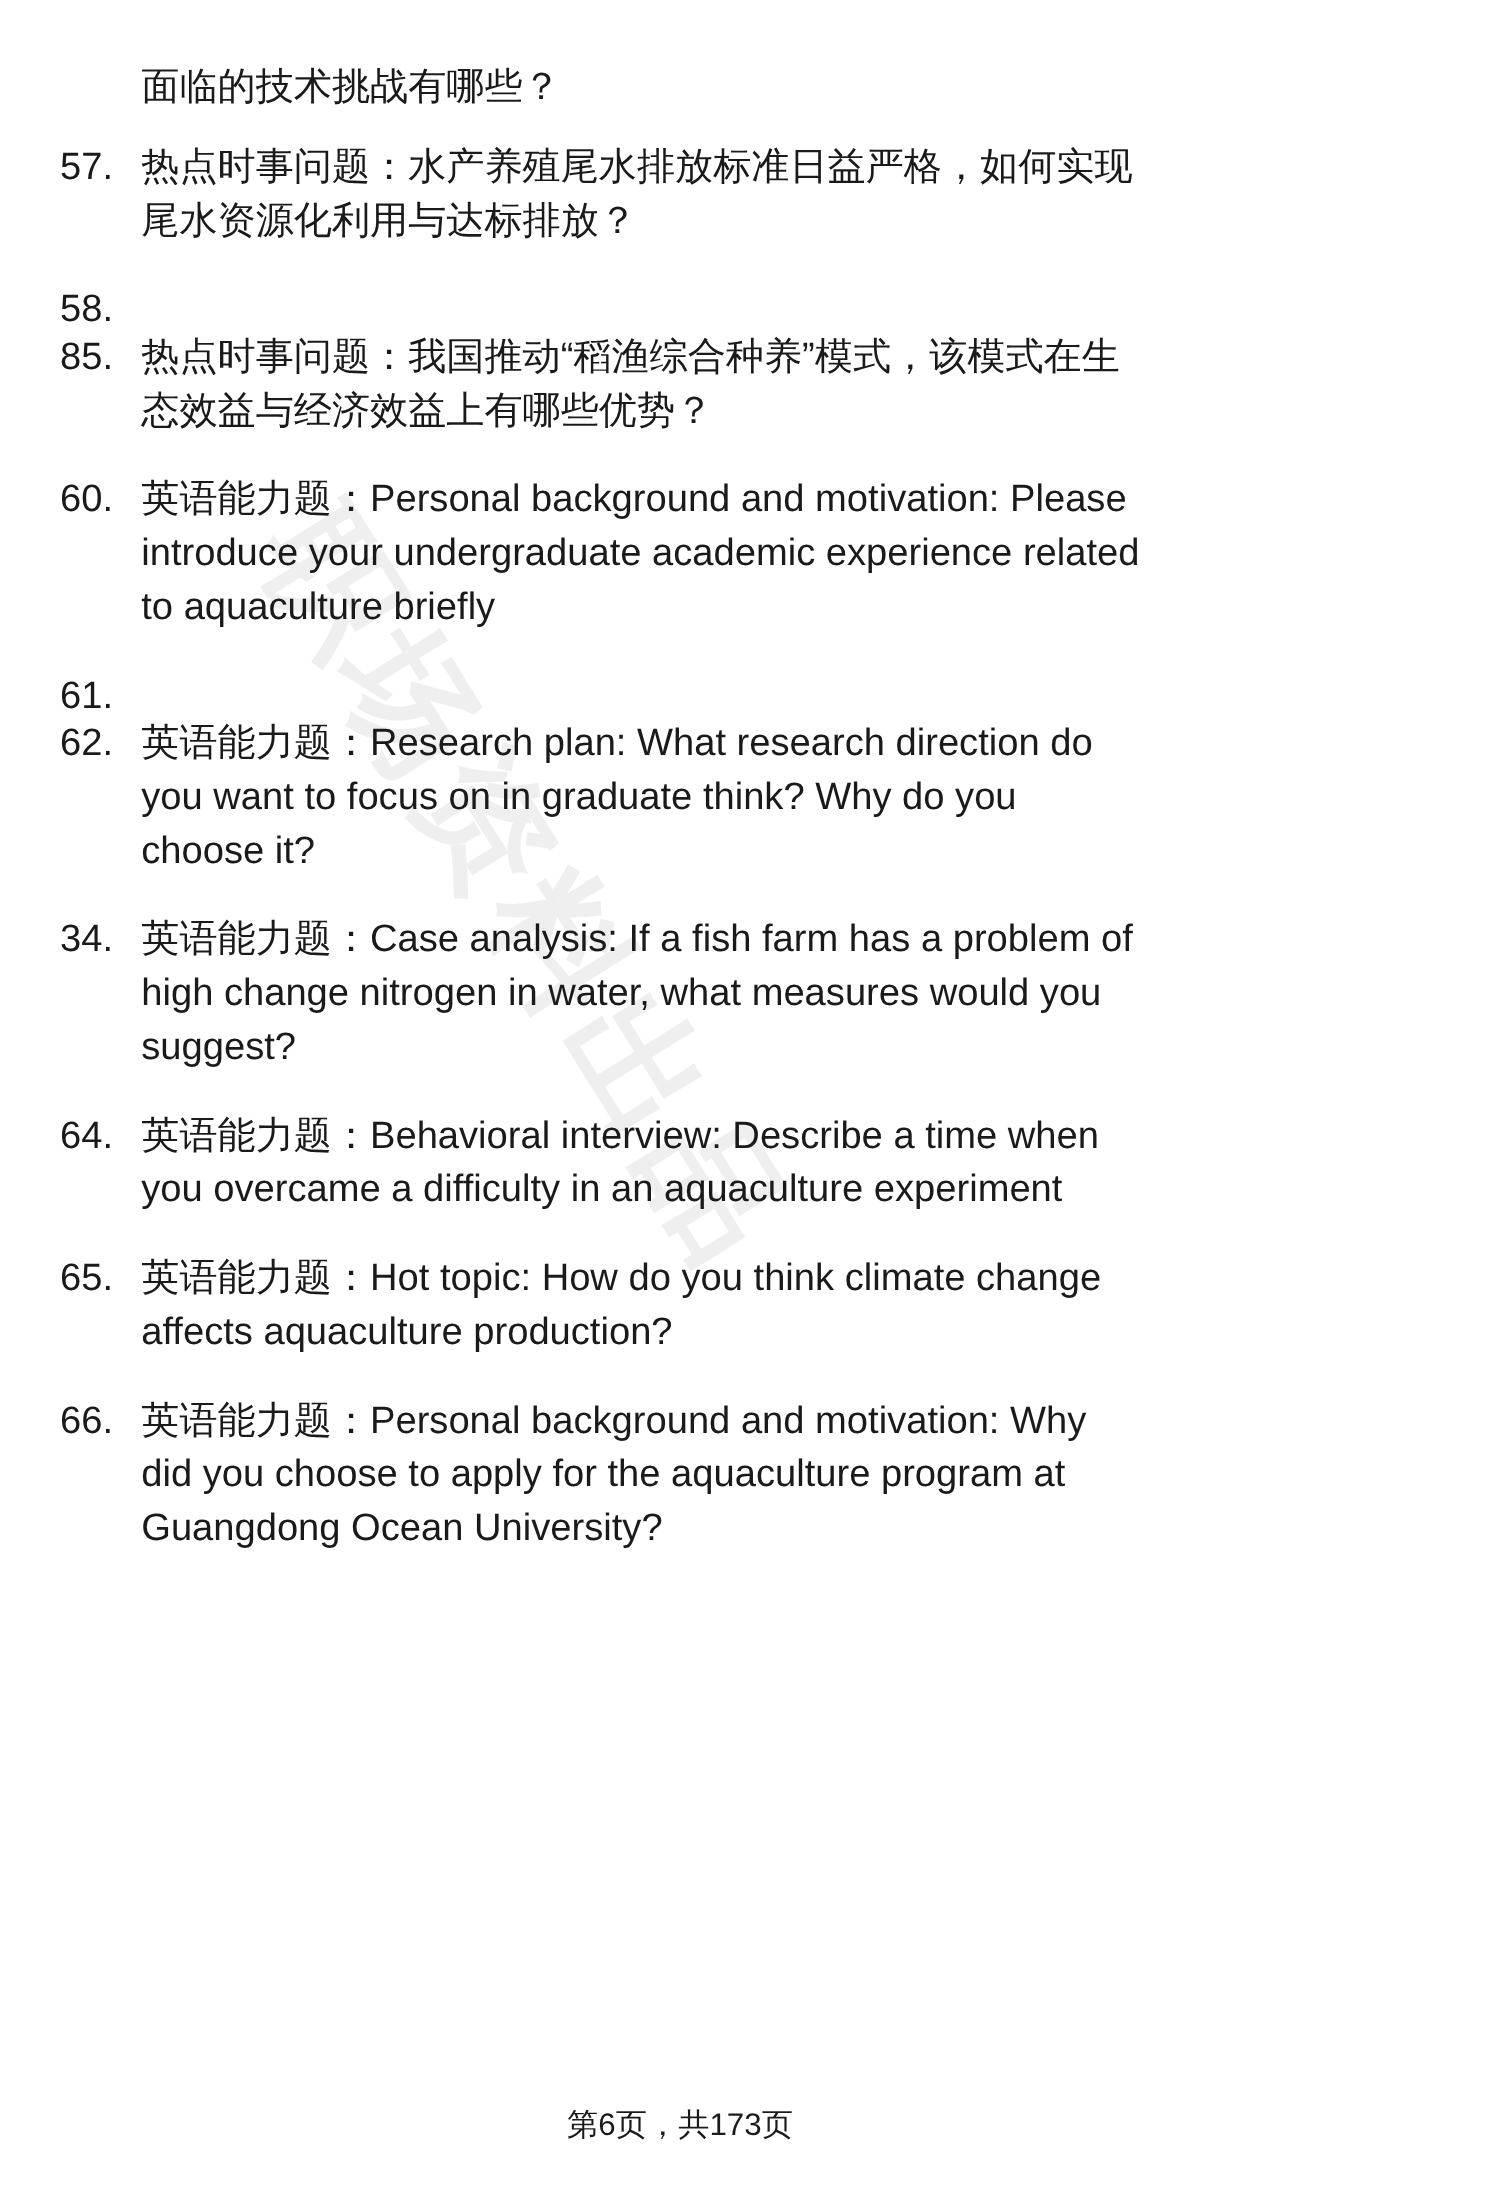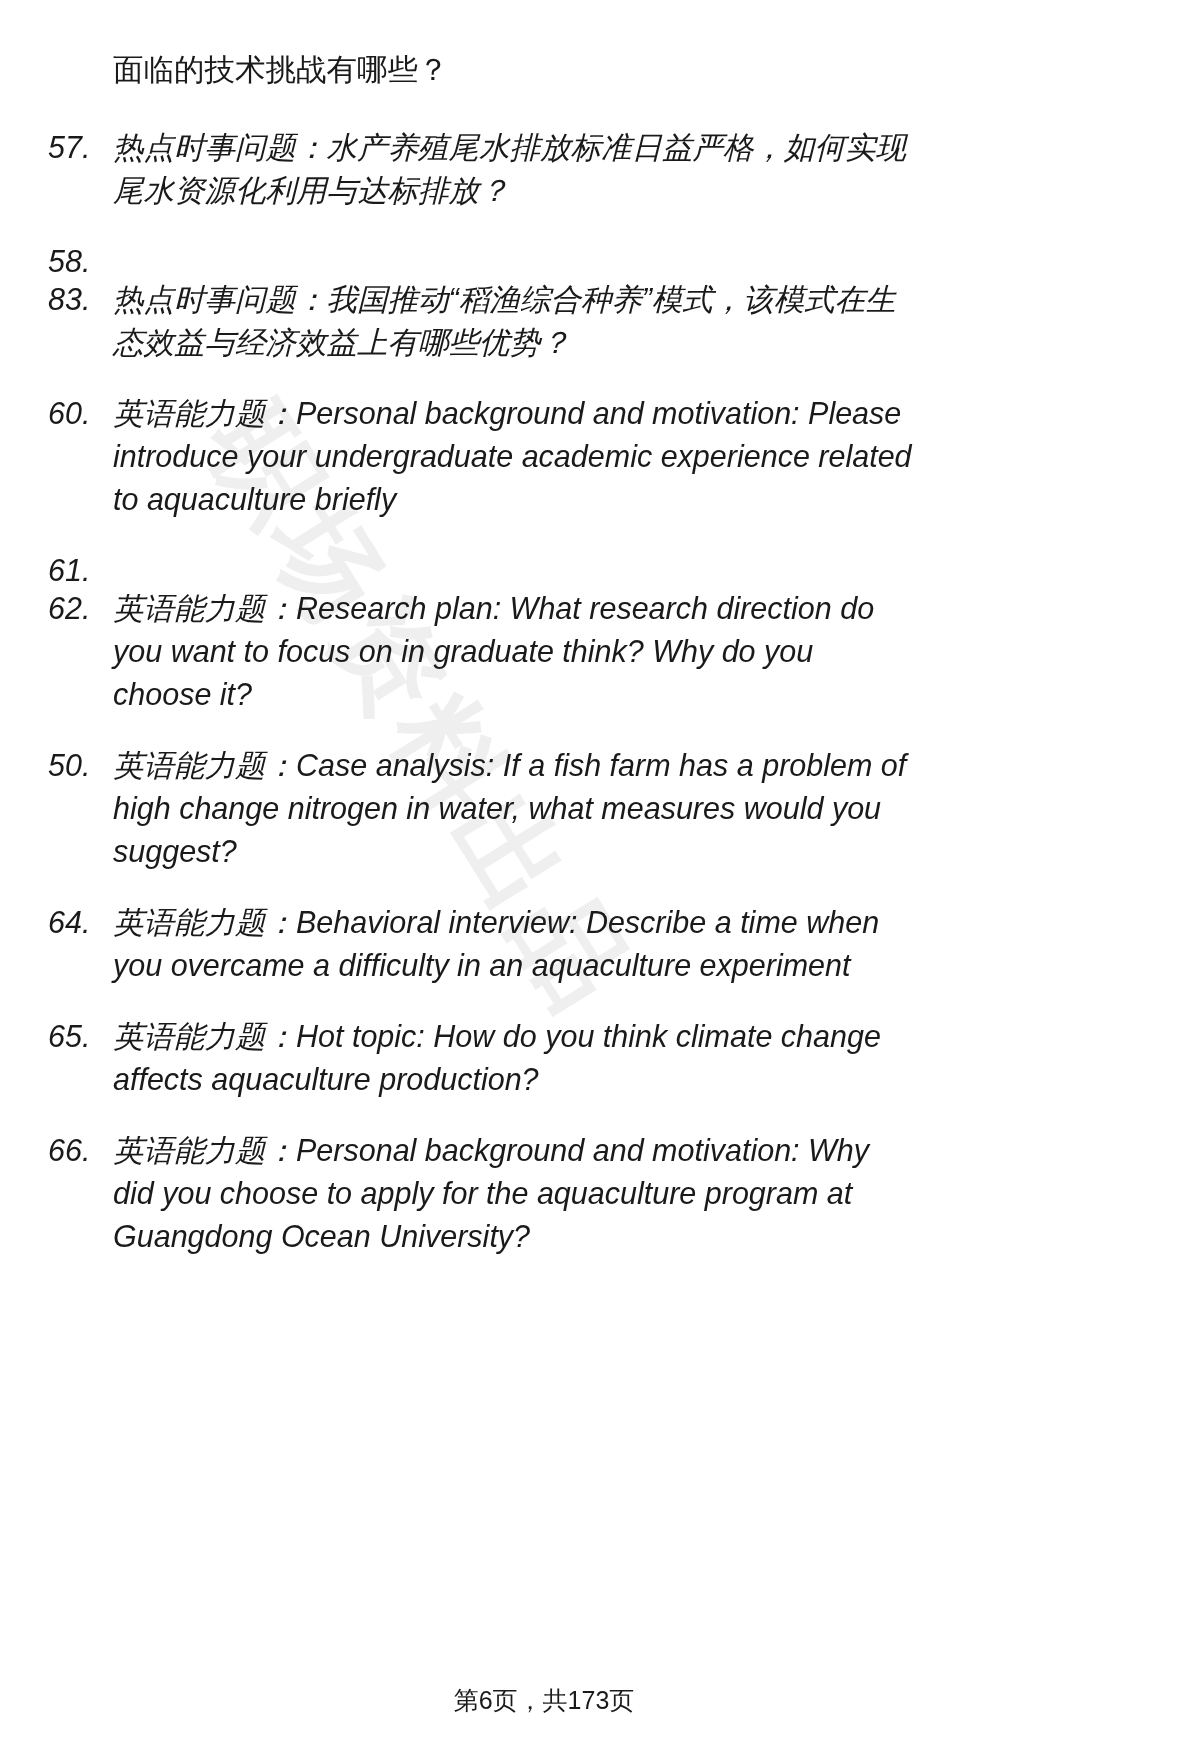--- a/index.html
+++ b/index.html
@@ -70,23 +70,22 @@
     line-height: 43px;
     color: #1a1a1a;
   }
 
   ol.question-list {
     list-style: none;
     margin: 0;
     padding: 0;
     position: absolute;
     left: 0;
-    top: 126px;
+    top: 112px;
     width: 968px;
-    font-style: italic;
   }
 
   li.question-item {
     position: relative;
     margin: 0 0 28px 0;
     padding: 0 50px 0 113px;
     min-height: 10px;
   }
   li.question-item:last-of-type {
     margin-bottom: 0;
@@ -142,40 +141,40 @@
       <li class="question-item">
         <span class="q-number">57.</span>
         <span class="q-text">热点时事问题：水产养殖尾水排放标准日益严格，如何实现尾水资源化利用与达标排放？</span>
       </li>
 
       <li class="question-item">
         <span class="q-number">58.</span>
       </li>
 
       <li class="question-item">
-        <span class="q-number">83.</span>
+        <span class="q-number">85.</span>
         <span class="q-text">热点时事问题：我国推动“稻渔综合种养”模式，该模式在生态效益与经济效益上有哪些优势？</span>
       </li>
 
       <li class="question-item">
         <span class="q-number">60.</span>
         <span class="q-text">英语能力题：Personal background and motivation: Please introduce your undergraduate academic experience related to aquaculture briefly</span>
       </li>
 
       <li class="question-item">
         <span class="q-number">61.</span>
       </li>
 
       <li class="question-item">
         <span class="q-number">62.</span>
         <span class="q-text">英语能力题：Research plan: What research direction do you want to focus on in graduate think? Why do you choose it?</span>
       </li>
 
       <li class="question-item">
-        <span class="q-number">50.</span>
+        <span class="q-number">34.</span>
         <span class="q-text">英语能力题：Case analysis: If a fish farm has a problem of high change nitrogen in water, what measures would you suggest?</span>
       </li>
 
       <li class="question-item">
         <span class="q-number">64.</span>
         <span class="q-text">英语能力题：Behavioral interview: Describe a time when you overcame a difficulty in an aquaculture experiment</span>
       </li>
 
       <li class="question-item">
         <span class="q-number">65.</span>

